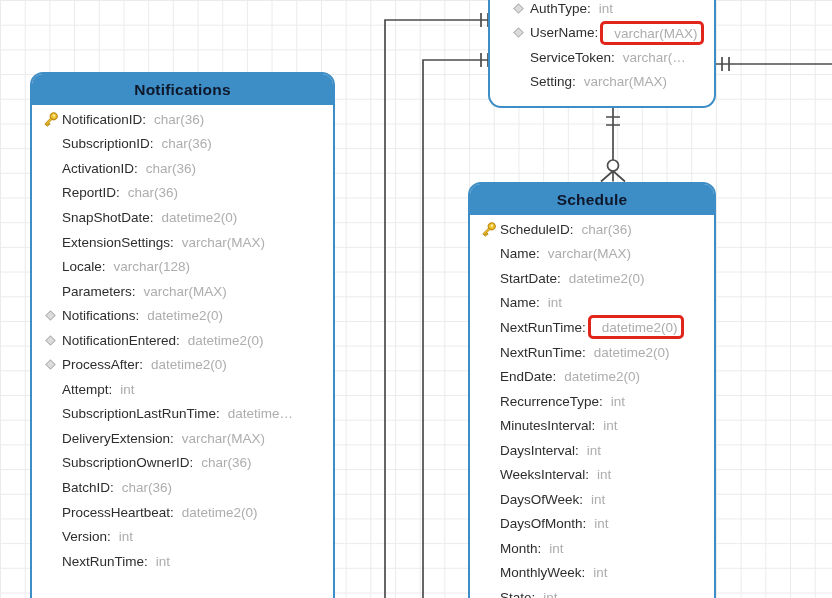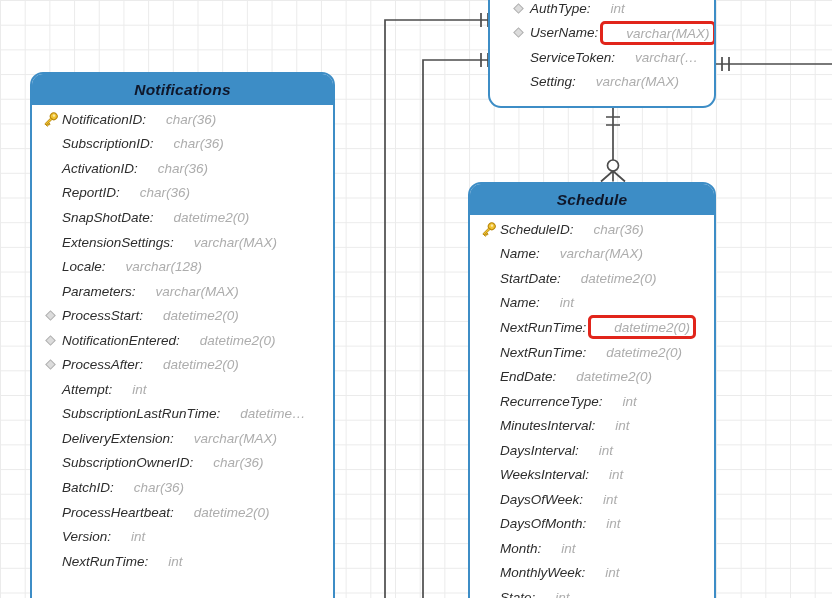--- a/index.html
+++ b/index.html
@@ -12,21 +12,20 @@
   }
   html,body{margin:0;padding:0;}
   .canvas{
     position:relative;width:832px;height:598px;overflow:hidden;
     background-color:#ffffff;
     background-image:
       linear-gradient(var(--grid) 1px, transparent 1px),
       linear-gradient(90deg, var(--grid) 1px, transparent 1px);
     background-size:24.7px 24.7px;
     font-family:"Liberation Sans", sans-serif;
-    font-style:italic;
   }
   svg.connectors{position:absolute;left:0;top:0;z-index:1;}
   svg.connectors path{stroke:var(--connector);stroke-width:1.7;fill:none;}
   svg.connectors circle{stroke:var(--connector);stroke-width:1.7;fill:#ffffff;}
   .table{
     position:absolute;z-index:2;background:#ffffff;
     border:2.5px solid var(--accent);border-radius:13px;
     overflow:hidden;box-sizing:border-box;
   }
   .thead{
@@ -34,21 +33,21 @@
     display:flex;align-items:center;justify-content:center;
     font-size:15.5px;font-weight:bold;letter-spacing:.2px;
   }
   .rows{padding-top:2px;}
   .row{
     height:24.55px;display:flex;align-items:center;
     white-space:nowrap;overflow:hidden;padding-left:6px;
   }
   .icon{width:24px;flex:0 0 24px;display:flex;align-items:center;justify-content:center;}
   .fname{color:var(--fname);font-size:13.5px;}
-  .ftype{color:var(--ftype);font-size:13.5px;margin-left:20px;}
+  .ftype{color:var(--ftype);font-size:13.5px;margin-left:8px;}
   .hl{
     display:inline-block;border:3px solid var(--red);border-radius:5px;
     padding:0 3px;margin-left:2px;line-height:17px;
   }
   
   #t-top .rows{position:absolute;left:10px;right:0;bottom:12px;padding-top:0;}
   #t-top{left:488px;top:-74px;width:228px;height:182px;}
   #t-notifications{left:30px;top:72px;width:305px;height:560px;}
   #t-schedule{left:468px;top:182px;width:248px;height:450px;}
 </style>
@@ -161,21 +160,21 @@
           <span class="icon"></span>
           <span class="fname">Parameters:</span>
           <span class="ftype">varchar(MAX)</span>
         </div>
         <div class="row">
           <span class="icon">
             <svg width="13" height="13" viewBox="0 0 13 13">
               <rect x="3.2" y="3.2" width="6.6" height="6.6" fill="#DCDCDC" stroke="#AFAFAF" stroke-width="1" transform="rotate(45 6.5 6.5)"></rect>
             </svg>
           </span>
-          <span class="fname">ProcessStart:</span>
+          <span class="fname">Notifications:</span>
           <span class="ftype">datetime2(0)</span>
         </div>
         <div class="row">
           <span class="icon">
             <svg width="13" height="13" viewBox="0 0 13 13">
               <rect x="3.2" y="3.2" width="6.6" height="6.6" fill="#DCDCDC" stroke="#AFAFAF" stroke-width="1" transform="rotate(45 6.5 6.5)"></rect>
             </svg>
           </span>
           <span class="fname">NotificationEntered:</span>
           <span class="ftype">datetime2(0)</span>

